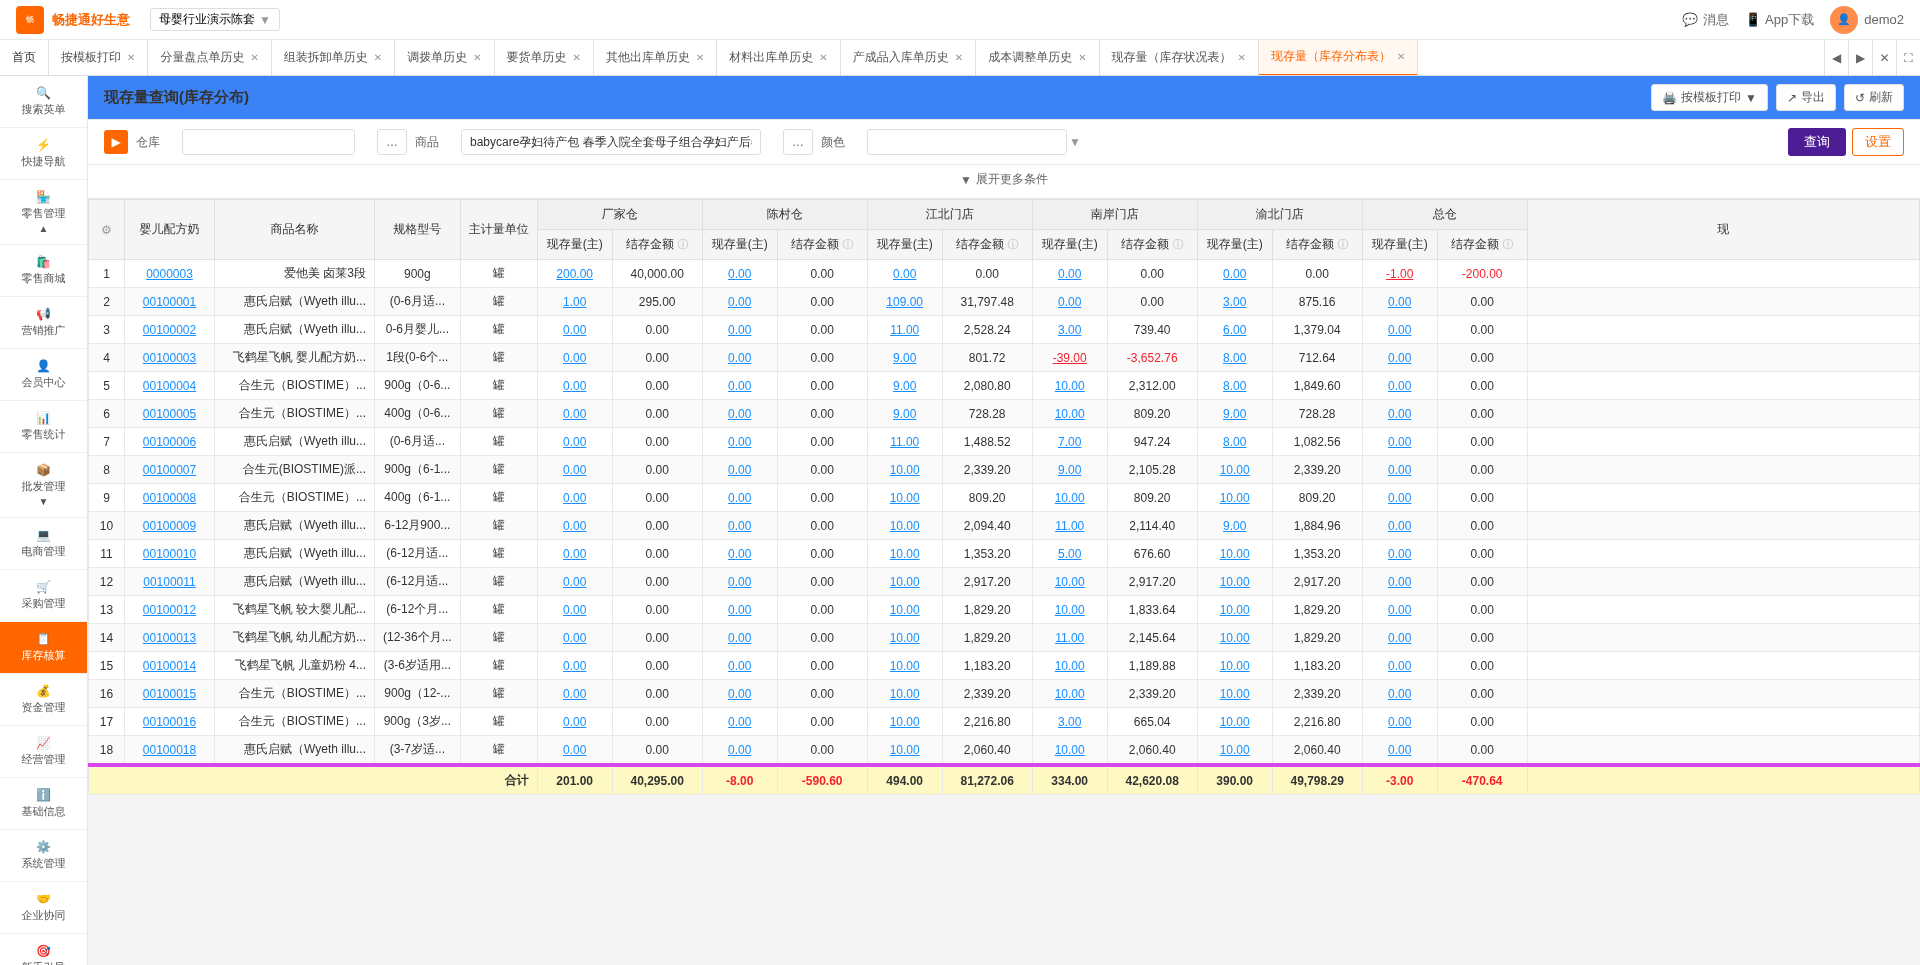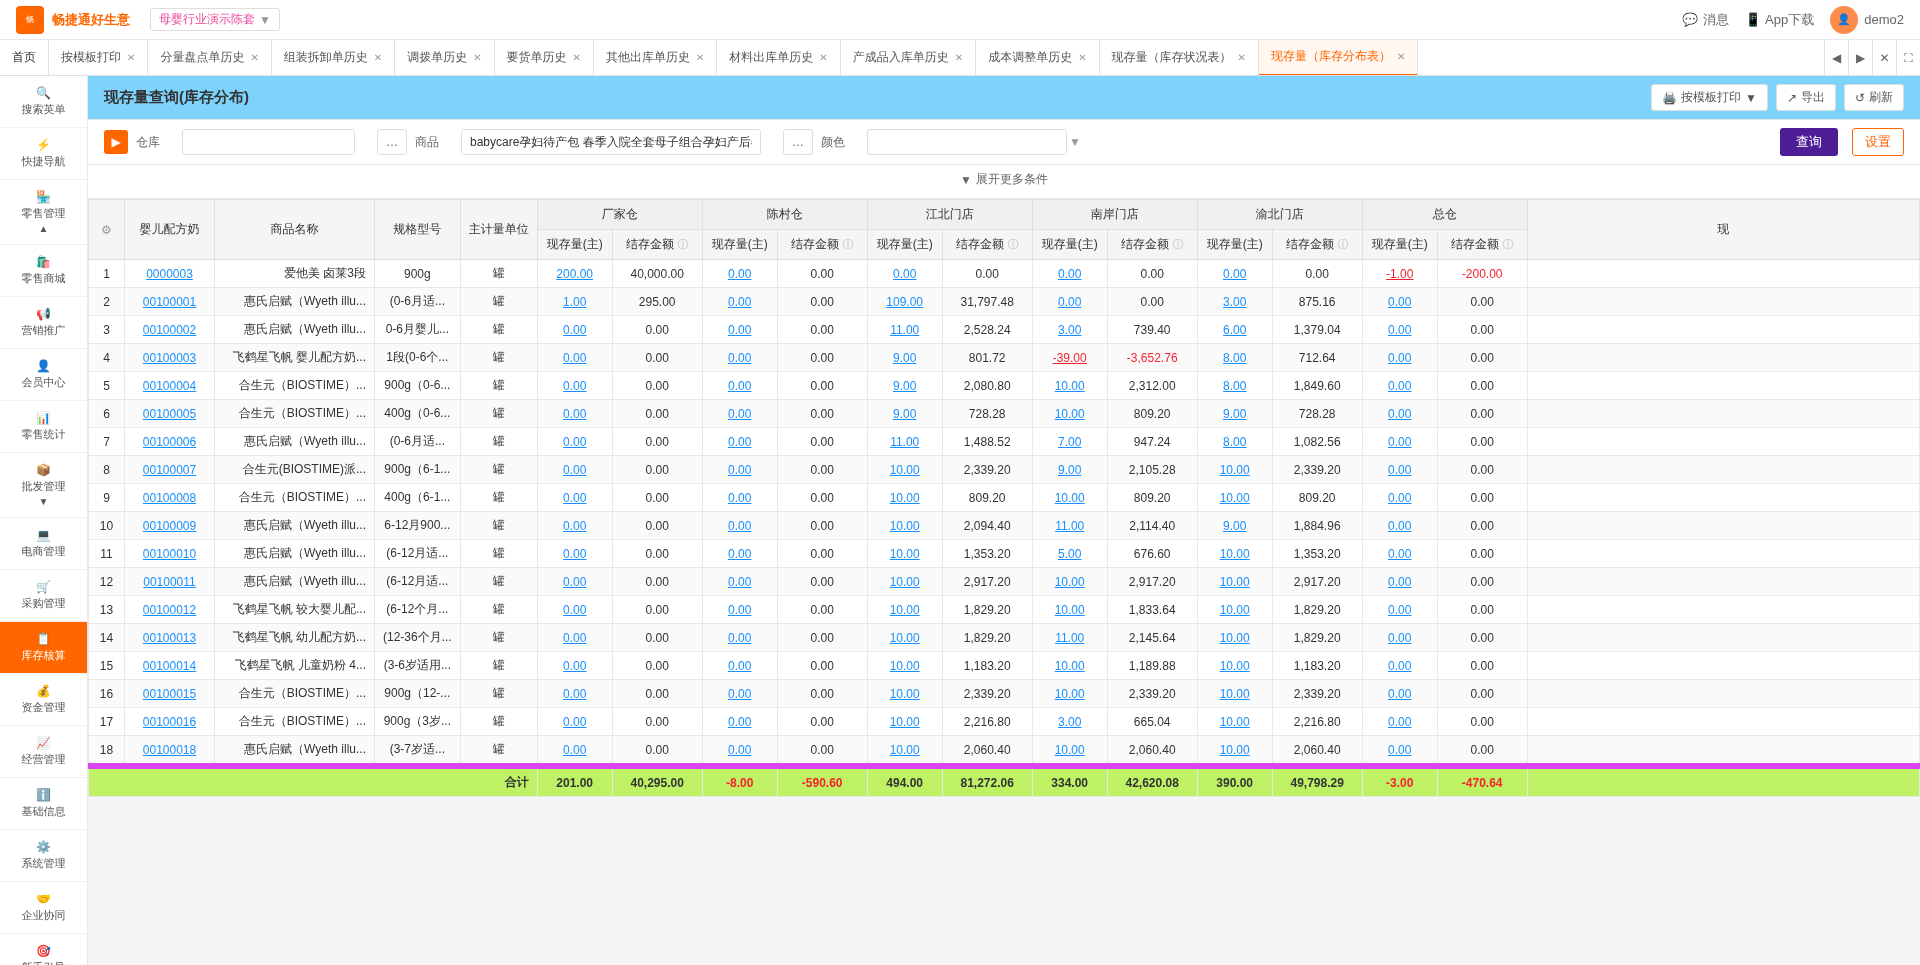--- a/index.html
+++ b/index.html
@@ -104,21 +104,21 @@
     .content {
       flex: 1;
       overflow: hidden;
       display: flex;
       flex-direction: column;
       background: #f5f5f5;
     }
     
     
     .page-header {
-      background: #7dd3fc;
+      background: #3b82f6;
       padding: 8px 16px;
       display: flex;
       align-items: center;
       justify-content: space-between;
       border-bottom: 1px solid #e8e8e8;
     }
     .page-title { font-size: 15px; font-weight: bold; color: #333; }
     .page-actions { display: flex; align-items: center; gap: 8px; }
     .action-btn {
       display: flex;
@@ -208,21 +208,20 @@
     }
     .settings-btn {
       background: #fff;
       color: #ff6600;
       border: 1px solid #ff6600;
       border-radius: 3px;
       padding: 4px 12px;
       cursor: pointer;
       font-size: 13px;
       height: 28px;
-      margin-left: 8px;
     }
     .expand-conditions {
       display: flex;
       align-items: center;
       gap: 4px;
       color: #666;
       font-size: 12px;
       cursor: pointer;
       padding: 2px 8px;
     }
@@ -259,21 +258,21 @@
       padding: 5px 8px;
       text-align: center;
       color: #333;
       white-space: nowrap;
     }
     tbody tr:nth-child(even) { background: #fafafa; }
     .td-underline { text-decoration: underline; color: #1890ff; cursor: pointer; }
     .td-red { color: #f5222d; }
     .td-left { text-align: right; }
     .td-settings { color: #999; cursor: pointer; }
-    .summary-row td { background: #bef264; font-weight: bold; border-top: 6px solid #d946ef; }
+    .summary-row td { background: #fef9c3; font-weight: bold; border-top: 4px solid #d946ef; }
     
     
     ::-webkit-scrollbar { width: 6px; height: 6px; }
     ::-webkit-scrollbar-track { background: #f1f1f1; }
     ::-webkit-scrollbar-thumb { background: #ccc; border-radius: 3px; }
     
     .info-icon { color: #bbb; cursor: pointer; font-size: 11px; }
     
     .col-num { width: 36px; }
     .col-code { width: 90px; }
@@ -288,21 +287,21 @@
 
 <div class="top-bar">
   <div class="top-bar-left">
     <div class="logo-icon">
       <span style="font-size:8px;">畅</span>
     </div>
     <div class="logo">
       <span>畅捷通好生意</span>
     </div>
     <div style="display:flex;align-items:center;gap:4px;margin-left:12px;padding:2px 8px;border:1px solid #ddd;border-radius:3px;cursor:pointer;">
-      <span style="font-size:12px;color:#ec4899;">母婴行业演示陈套</span>
+      <span style="font-size:12px;color:#000000;">母婴行业演示陈套</span>
       <span style="color:#999;">▼</span>
     </div>
   </div>
   <div class="top-bar-right">
     <div style="display:flex;align-items:center;gap:4px;cursor:pointer;">
       <span>💬</span>
       <span>消息</span>
     </div>
     <div style="display:flex;align-items:center;gap:4px;cursor:pointer;">
       <span>📱</span>

